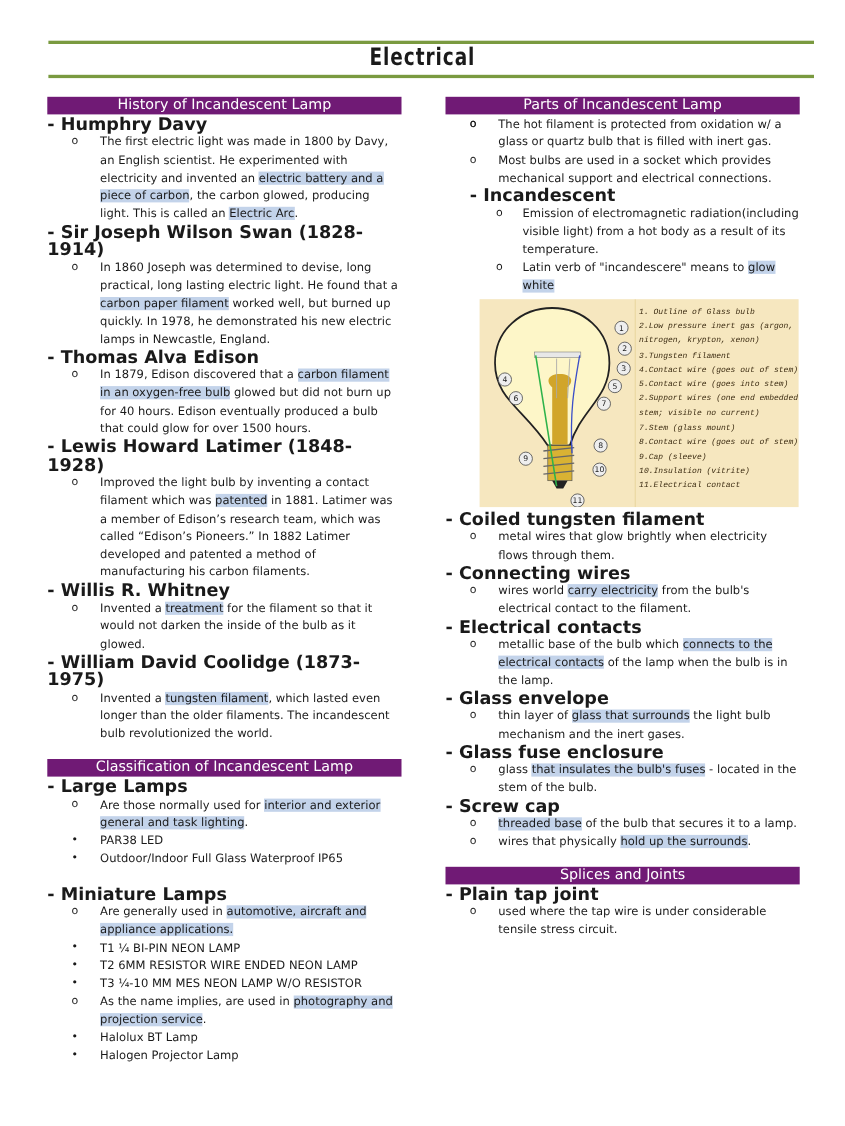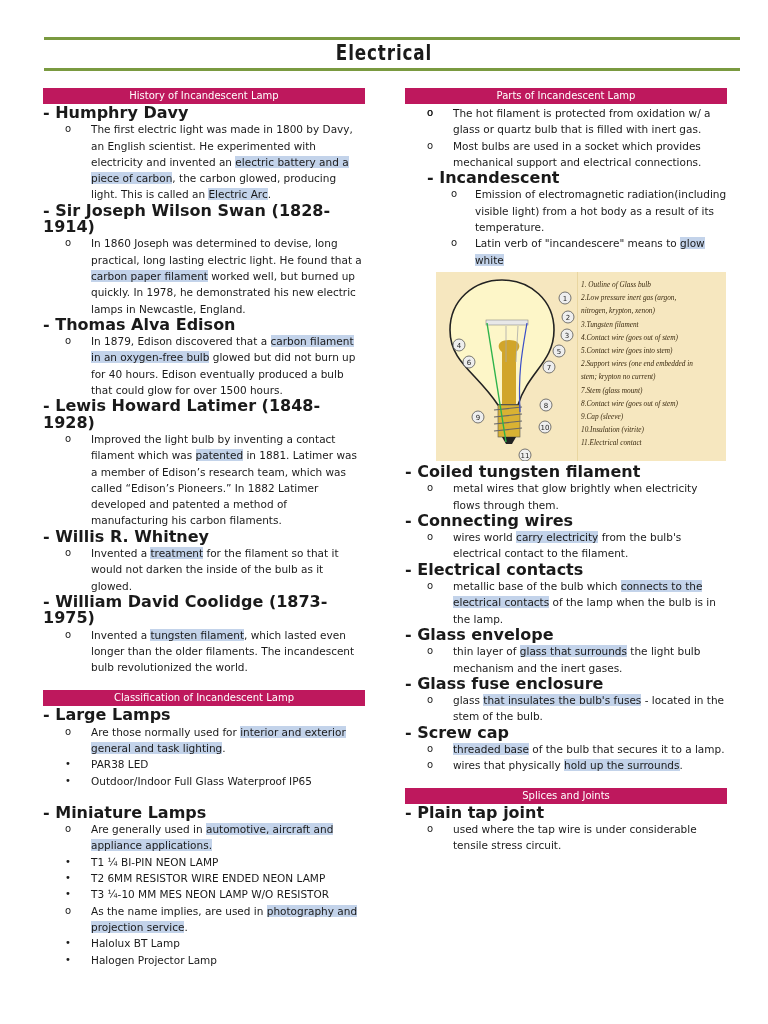--- a/index.html
+++ b/index.html
@@ -13,42 +13,42 @@
   .title {
     position: absolute; top: 38px; left: 0; width: 768px; text-align: center;
     font-family: "DejaVu Sans Condensed", "DejaVu Sans", sans-serif;
     font-weight: bold; font-size: 22px; letter-spacing: 1px; line-height: 30px;
     transform: scaleX(0.85);
   }
   .col { position: absolute; top: 88px; width: 322px; }
   .col.left { left: 43px; }
   .col.right { left: 405px; }
   .hdr {
-    background: #be185d; color: #ffffff; text-align: center;
-    font-size: 10px; height: 16px; line-height: 16px; margin-bottom: 1px;
+    background: #701a75; color: #ffffff; text-align: center;
+    font-size: 13px; height: 16px; line-height: 16px; margin-bottom: 1px;
   }
   .item-title {
     font-weight: bold; font-size: 16px; line-height: 16.3px; margin: 0;
   }
   .item-title.indent { padding-left: 22px; }
   .sub { position: relative; padding-left: 48px; font-size: 10.5px; line-height: 16.3px; }
   .sub.deep { padding-left: 70px; }
   .sub .mark {
     position: absolute; left: 22px; top: 0; font-size: 10px;
   }
   .sub.deep .mark { left: 46px; }
   .hl { background: #c3d3ea; }
   .gap { height: 16px; }
   .diagram {
     margin: 4px 0 3px 31px; width: 290px; height: 189px; background: #f6e7bf;
     position: relative; overflow: hidden;
   }
   .legend {
     position: absolute; left: 145px; top: 6px; width: 142px;
-    font-family: Liberation Serif, serif; font-style: italic; font-size: 7.3px; line-height: 13.2px; color: #3a2a10;
+    font-family: Liberation Mono, monospace; font-style: italic; font-size: 7.3px; line-height: 13.2px; color: #3a2a10;
   }
   .legend div { white-space: nowrap; }
   .legend-divider { position: absolute; left: 141px; top: 0; width: 1px; height: 189px; background: #e9d6a0; }
   .num { font-family: "DejaVu Sans", sans-serif; font-size: 7px; }
 </style>
 </head>
 <body>
 
 <div class="rule top"></div>
 <div class="title">Electrical</div>
@@ -148,21 +148,21 @@
     </svg>
     <div class="legend-divider"></div>
     <div class="legend" id="diagram-legend">
         <div>1. Outline of Glass bulb</div>
         <div>2.Low pressure inert gas (argon,</div>
         <div>nitrogen, krypton, xenon)</div>
         <div>3.Tungsten filament</div>
         <div>4.Contact wire (goes out of stem)</div>
         <div>5.Contact wire (goes into stem)</div>
         <div>2.Support wires (one end embedded in</div>
-        <div>stem; krypton no current)</div>
+        <div>stem; visible no current)</div>
         <div>7.Stem (glass mount)</div>
         <div>8.Contact wire (goes out of stem)</div>
         <div>9.Cap (sleeve)</div>
         <div>10.Insulation (vitrite)</div>
         <div>11.Electrical contact</div>
       </div>
   </div>
 
   <div id="components-list">
       <div class="item-title">- Coiled tungsten filament</div>

